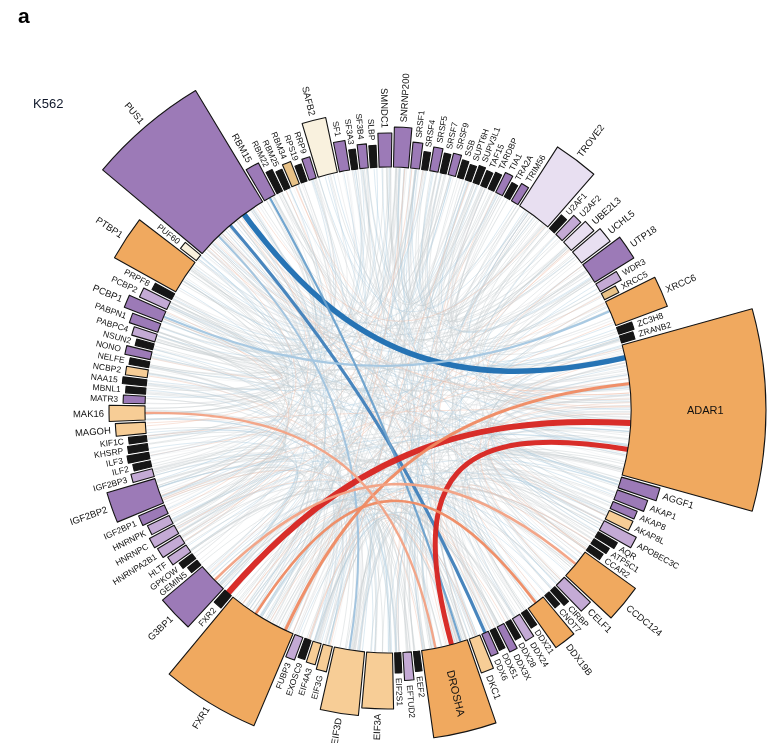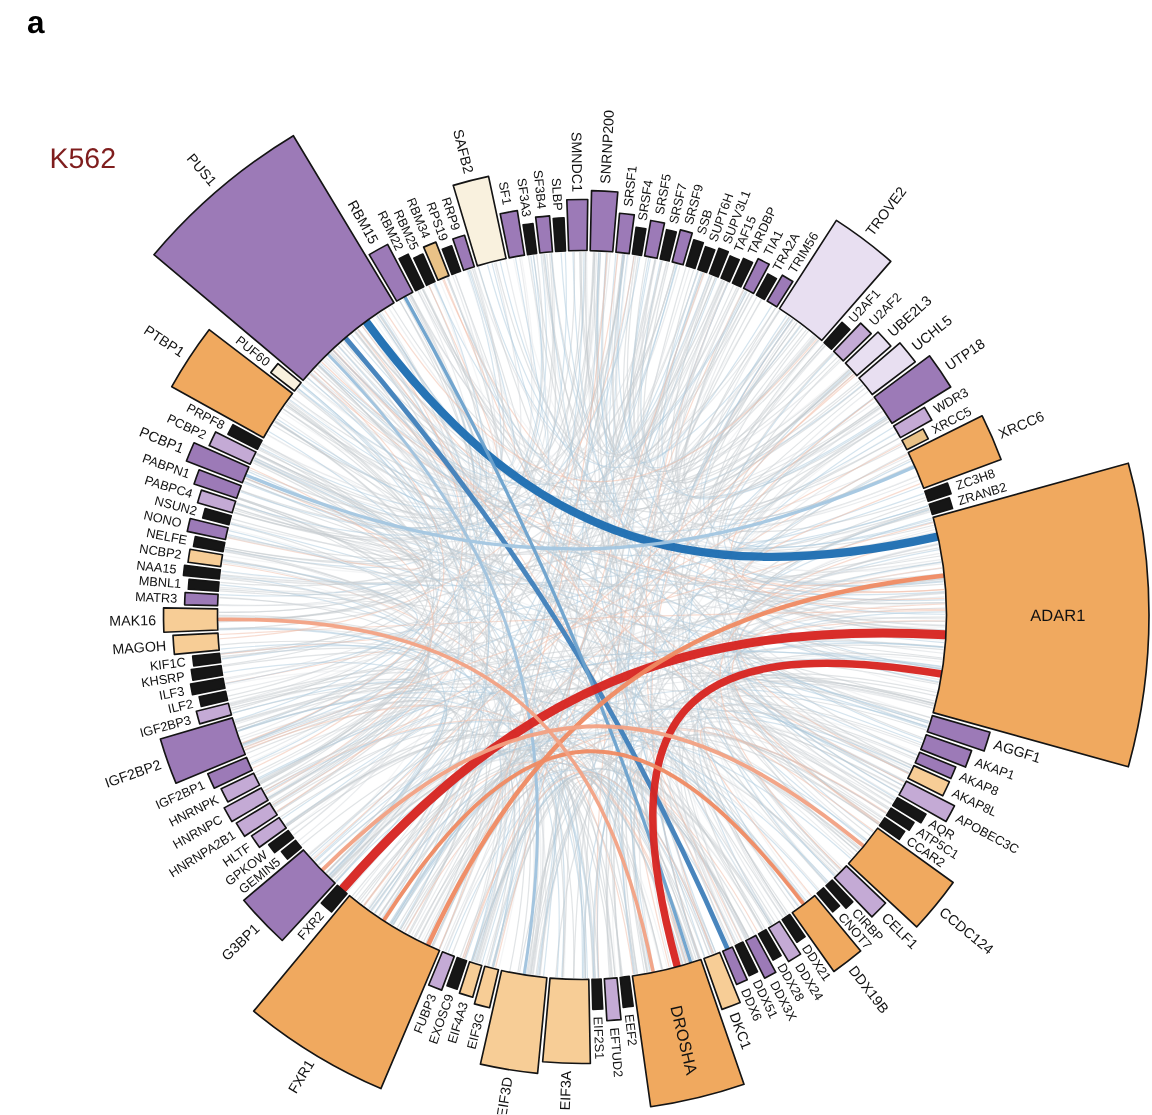--- a/index.html
+++ b/index.html
@@ -1,19 +1,19 @@
 <!DOCTYPE html>
 <html><head>
 <meta charset="utf-8">
 <style>
   html,body{margin:0;padding:0;background:#ffffff;}
   .stage{position:relative;width:768px;height:743px;background:#fff;overflow:hidden;
          font-family:"Liberation Sans",sans-serif;}
   .panel-label{position:absolute;left:18px;top:4px;font-size:21px;font-weight:bold;color:#000;}
-  .cell-line{position:absolute;left:33px;top:96px;font-size:19px;color:#7f1d1d;}
+  .cell-line{position:absolute;left:33px;top:96px;font-size:13px;color:#0f172a;}
   svg{position:absolute;left:0;top:0;}
   text{font-family:"Liberation Sans",sans-serif;}
 </style>
 </head>
 <body>
 
 <div class="stage">
   <div class="panel-label">a</div>
   <div class="cell-line">K562</div>
   <svg id="circos" width="768" height="743" viewBox="0 0 768 743">

